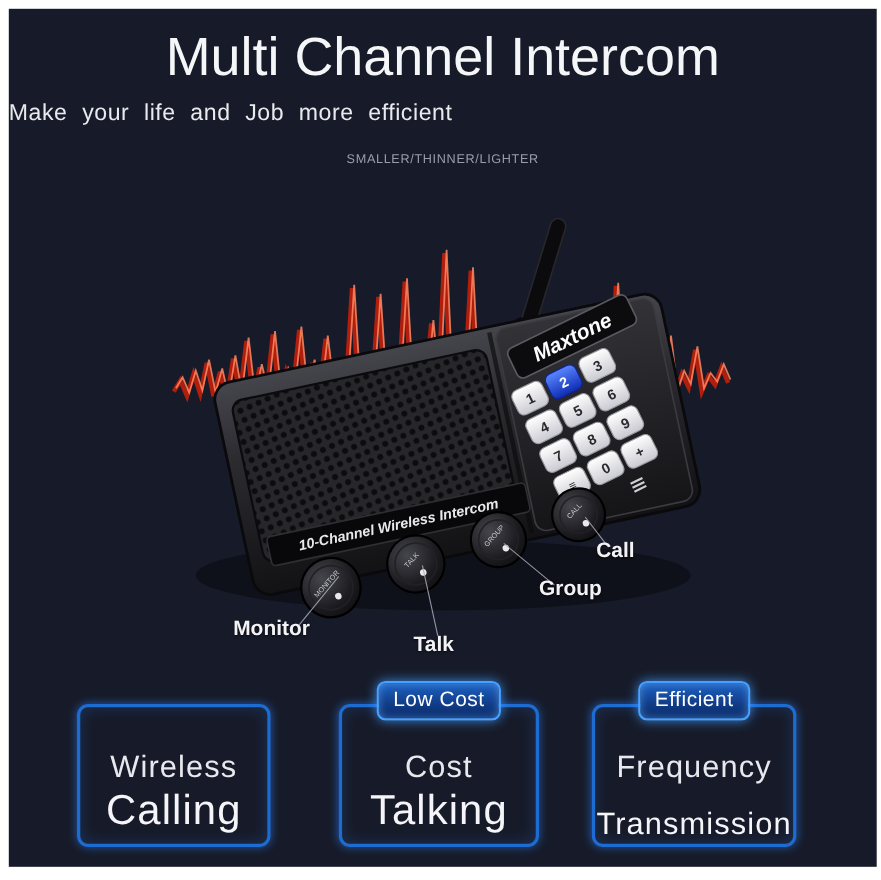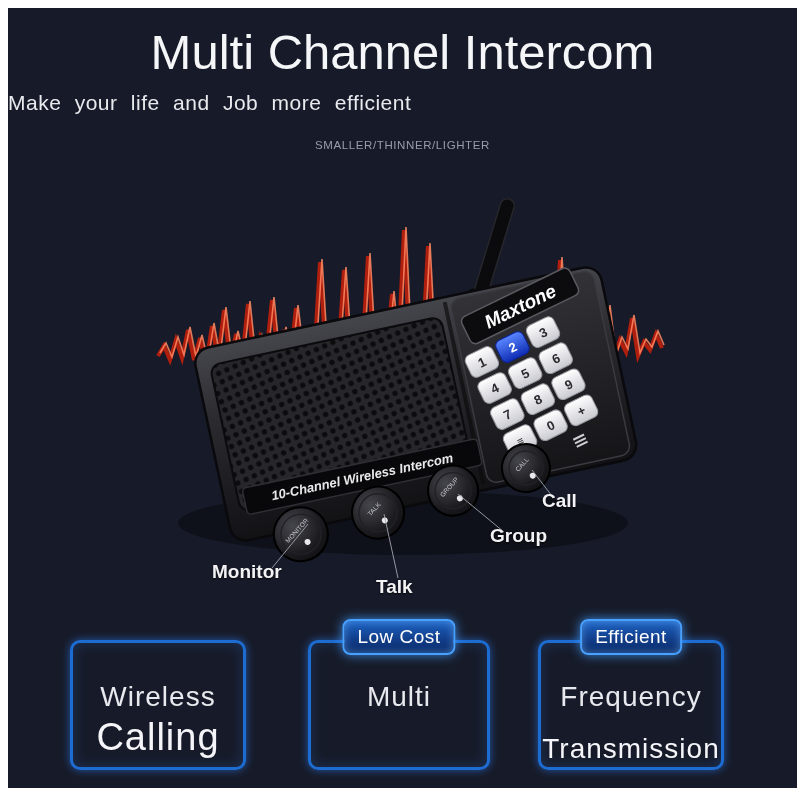--- a/index.html
+++ b/index.html
@@ -181,21 +181,22 @@
     <div class="callout co-talk">Talk</div>
     <div class="callout co-group">Group</div>
     <div class="callout co-call">Call</div>
 
     <div class="feature f1">
       <div class="f-line1">Wireless</div>
       <div class="f-line2">Calling</div>
     </div>
     <div class="feature f2">
       <div class="tag">Low Cost</div>
-      <div class="f-line1">Multi</div>
+      <div class="f-line1">Cost</div>
+      <div class="f-line2">Talking</div>
     </div>
     <div class="feature f3">
       <div class="tag">Efficient</div>
       <div class="f-line1">Frequency</div>
       <div class="f-line2">Transmission</div>
     </div>
 
   </div>
 </div>
 

